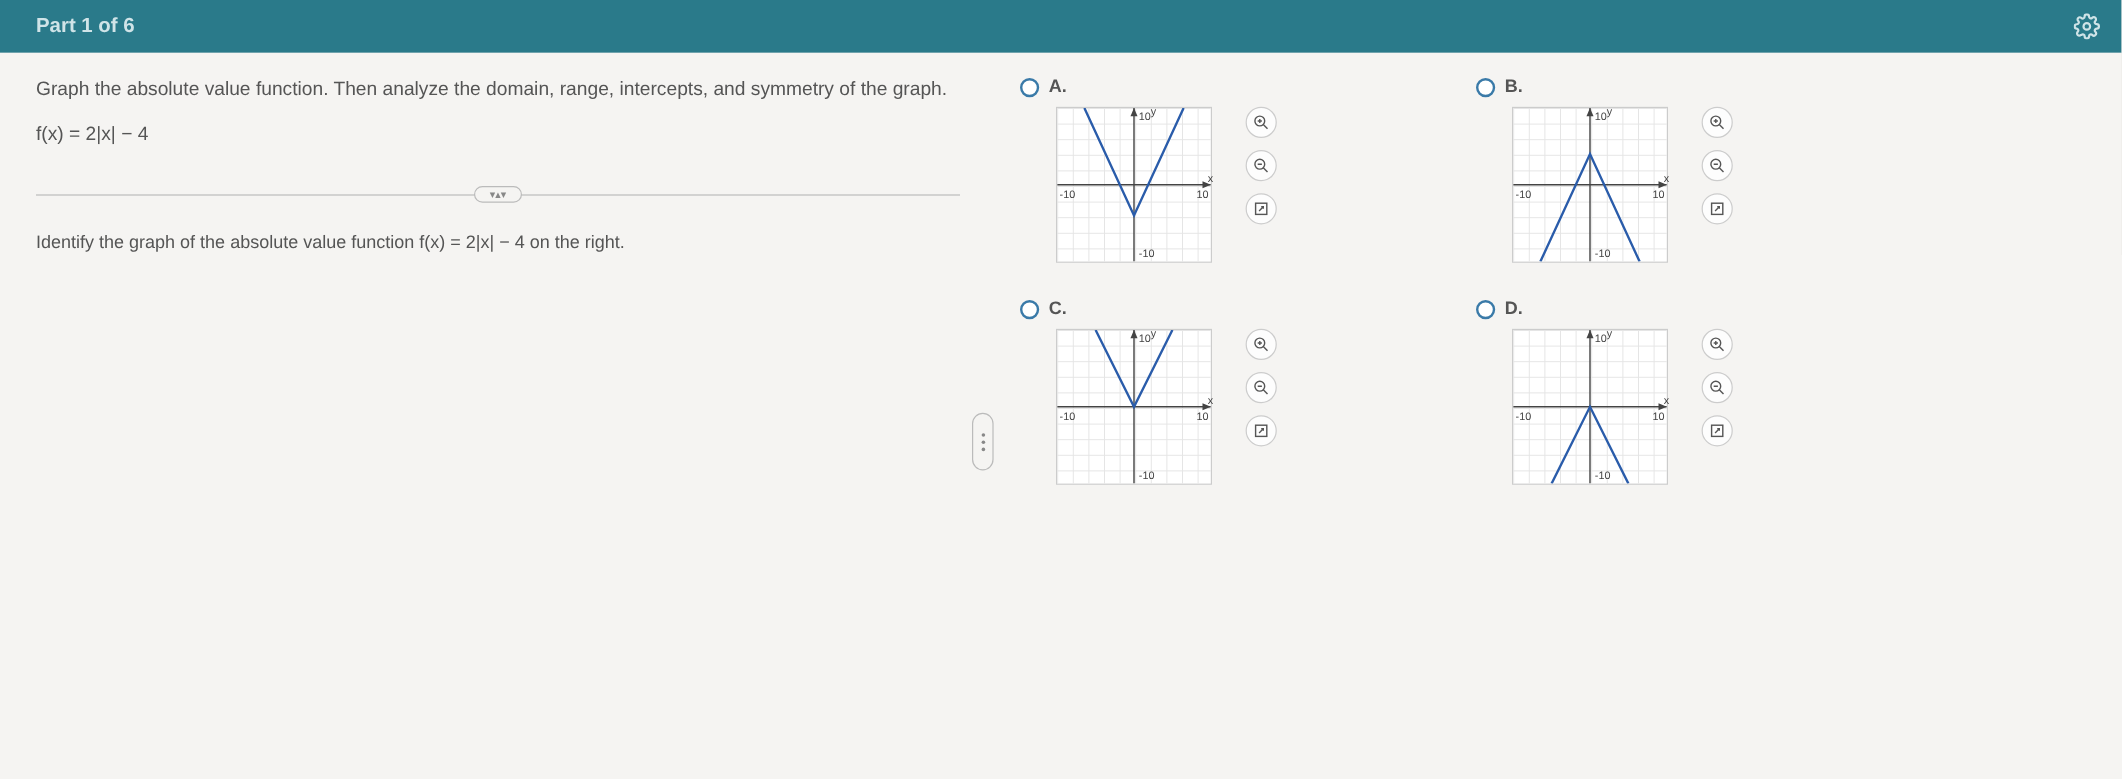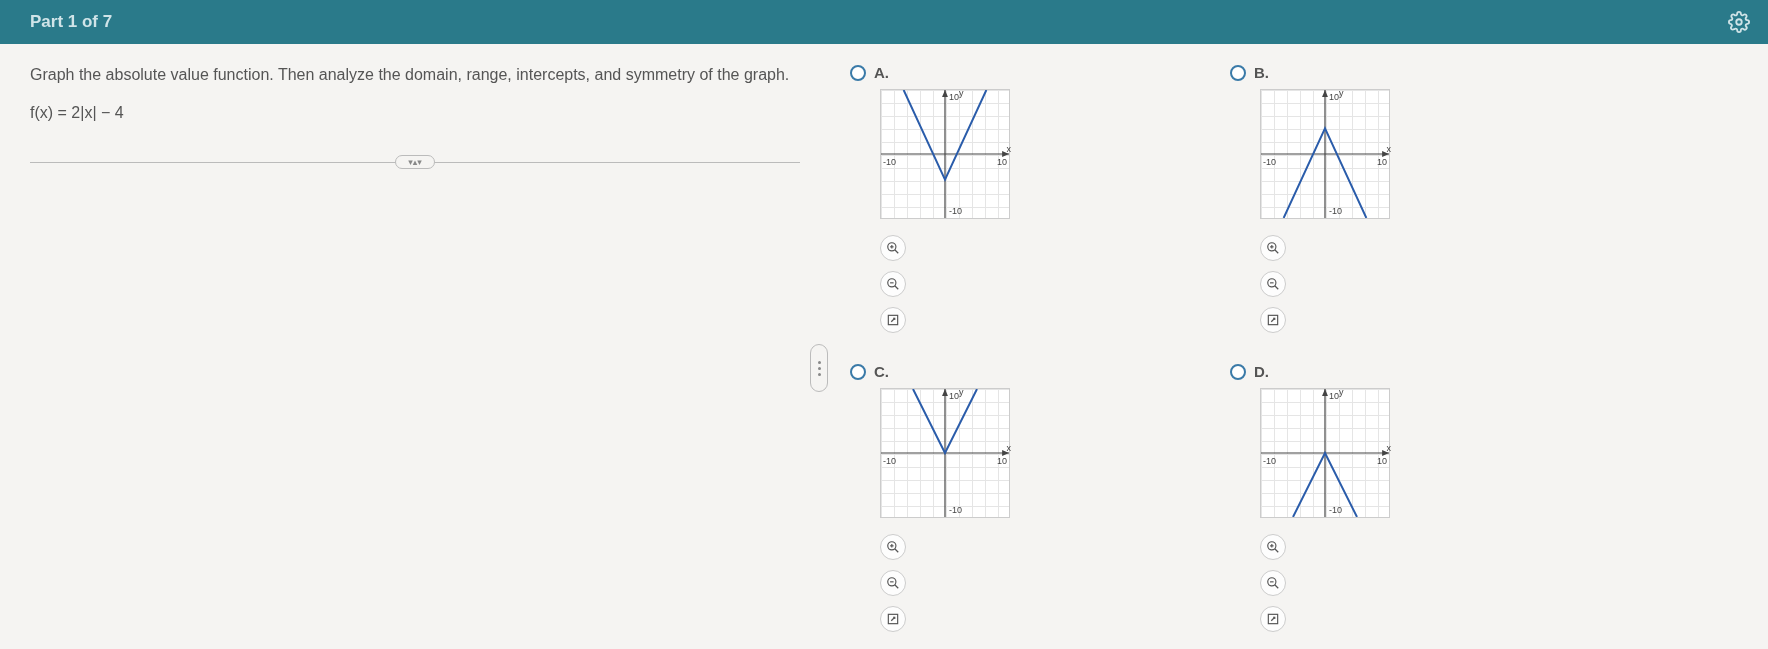--- a/index.html
+++ b/index.html
@@ -114,23 +114,22 @@
     cursor: pointer;
   }
   .option-label {
     color: #555;
     font-size: 15px;
     font-weight: 600;
   }
   .graph-row {
     display:flex;
     align-items:flex-start;
-    gap: 16px;
+    gap: 28px;
     padding-left: 30px;
-    flex-direction: column;
   }
   .graph-box {
     width: 130px;
     height: 130px;
     background: #fff;
     border: 1px solid #ccc;
     position: relative;
   }
   .grid-bg {
     position:absolute; inset:0;
@@ -173,39 +172,42 @@
     flex-direction:column;
     gap:3px;
     cursor:pointer;
   }
   .side-handle span { width:3px; height:3px; background:#888; border-radius:50%; }
 </style>
 </head>
 <body>
 
 <div class="header-bar">
-  <span>Part 1 of 7</span>
+  <span>Part 1 of 6</span>
   <span class="gear">
     <svg viewBox="0 0 24 24" fill="none" stroke="currentColor" stroke-width="2">
       <circle cx="12" cy="12" r="3"></circle>
       <path d="M19.4 15a1.7 1.7 0 0 0 .34 1.87l.06.06a2 2 0 1 1-2.83 2.83l-.06-.06a1.7 1.7 0 0 0-1.87-.34 1.7 1.7 0 0 0-1 1.51V21a2 2 0 1 1-4 0v-.09a1.7 1.7 0 0 0-1-1.51 1.7 1.7 0 0 0-1.87.34l-.6.06a2 2 0 1 1-2.83-2.83l.06-.06a1.7 1.7 0 0 0 .34-1.87 1.7 1.7 0 0 0-1.51-1H3a2 2 0 1 1 0-4h.09a1.7 1.7 0 0 0 1.51-1 1.7 1.7 0 0 0-.34-1.87l-.06-.06a2 2 0 1 1 2.83-2.83l.06.06a1.7 1.7 0 0 0 1.87.34H9a1.7 1.7 0 0 0 1-1.51V3a2 2 0 1 1 4 0v.09a1.7 1.7 0 0 0 1 1.51 1.7 1.7 0 0 0 1.87-.34l.06-.06a2 2 0 1 1 2.83 2.83l-.06.06a1.7 1.7 0 0 0-.34 1.87V9a1.7 1.7 0 0 0 1.51 1H21a2 2 0 1 1 0 4h-.09a1.7 1.7 0 0 0-1.51 1z"></path>
     </svg>
   </span>
 </div>
 
 <div class="content">
   <div class="left-col">
     <p class="prompt">Graph the absolute value function. Then analyze the domain, range, intercepts, and symmetry of the graph.</p>
     <p class="equation">f(x) = 2|x| − 4</p>
 
     <div class="divider-wrap">
       <hr class="divider">
       <div class="divider-handle">▾▴▾</div>
     </div>
 
+    <p class="instruction">
+      <span>Identify the graph of the absolute value function </span><span>f(x) = 2|x| − 4</span><span> on the right.</span>
+    </p>
 
     <div class="side-handle">
       <span></span>
         <span></span>
         <span></span>
     </div>
   </div>
 
   <div class="right-col">
 

